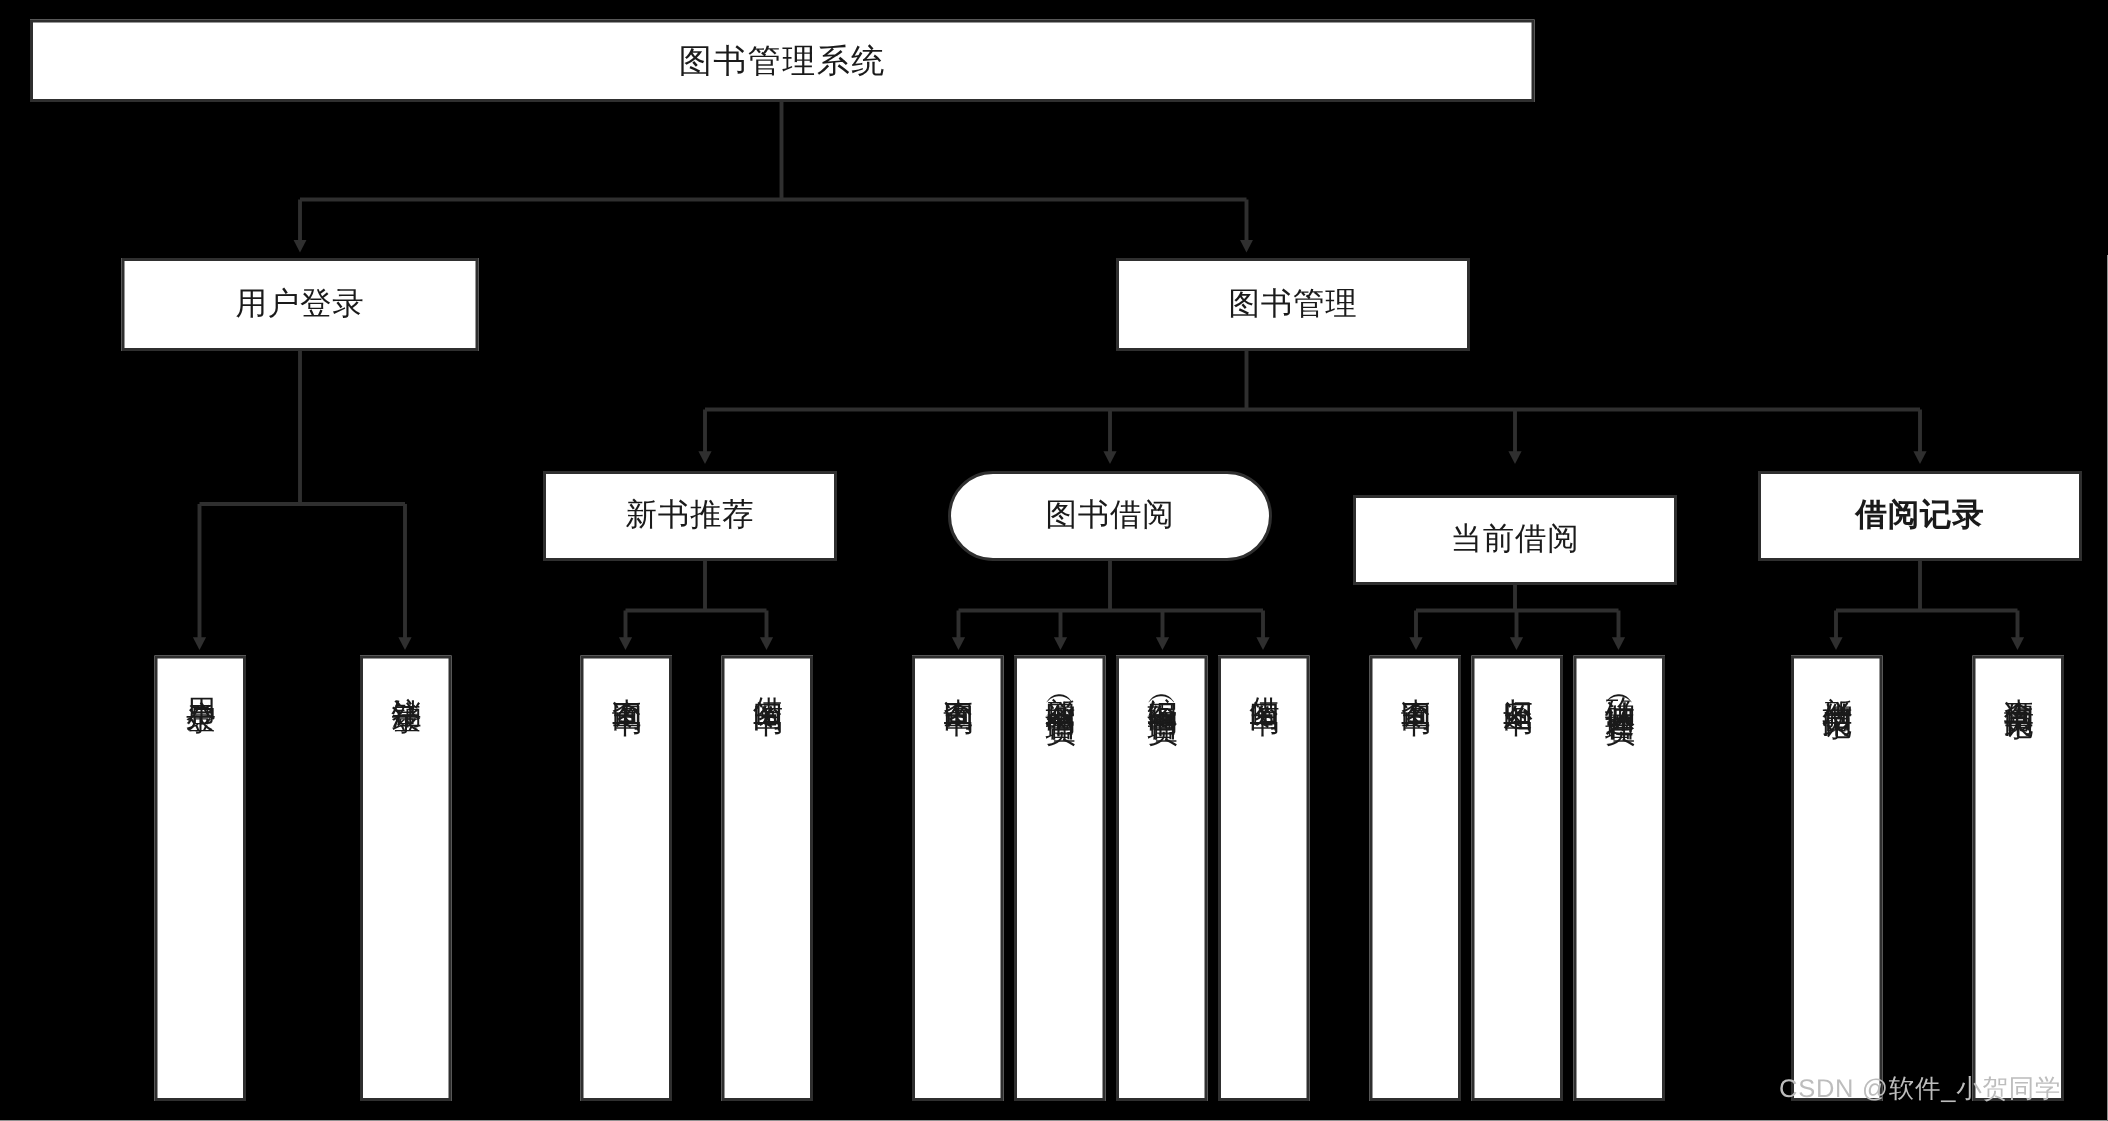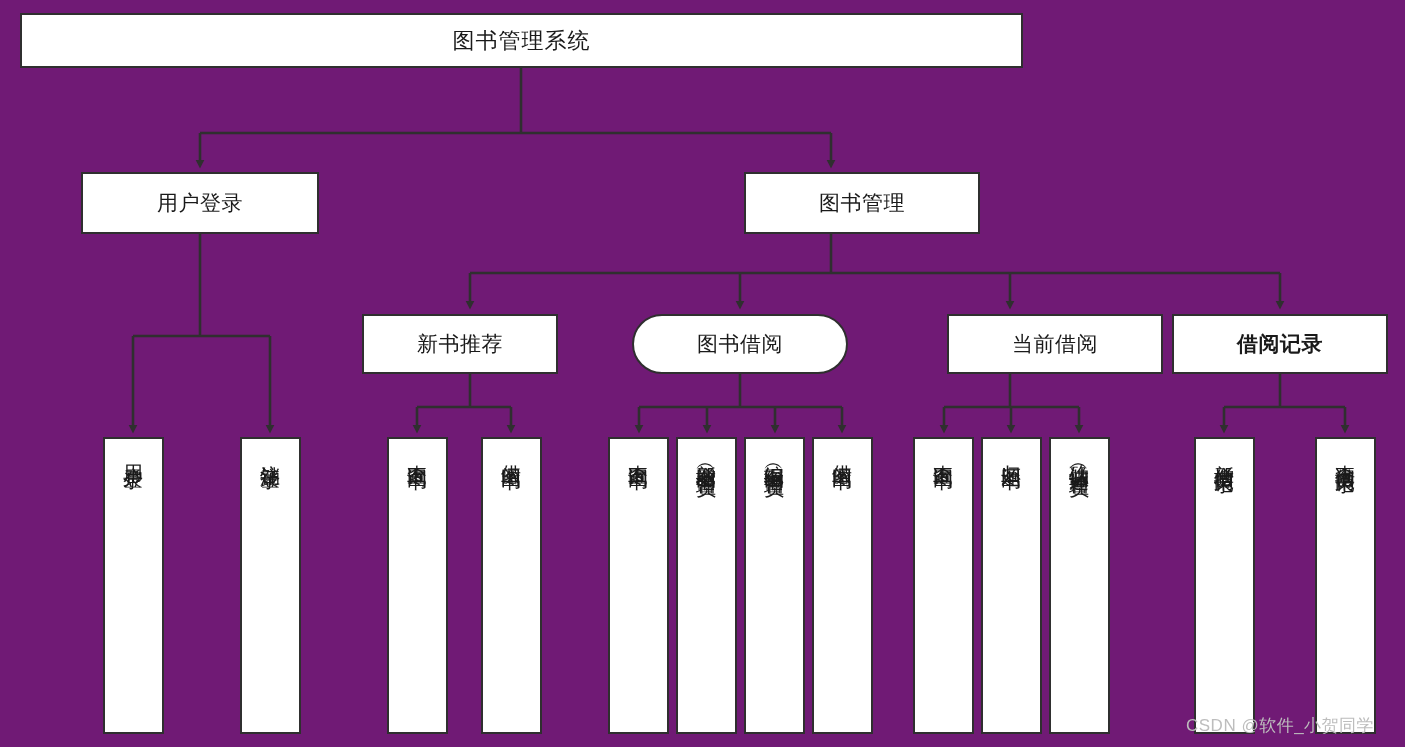--- a/index.html
+++ b/index.html
@@ -8,21 +8,21 @@
     padding: 0;
     background: #ffffff;
   }
   body {
     font-family: "Liberation Sans", "DejaVu Sans", sans-serif;
   }
   #diagram-root {
     position: relative;
     width: 1405px;
     height: 747px;
-    background: #701a75;
+    background: #000000;
     overflow: hidden;
   }
   #diagram-svg {
     position: absolute;
     left: 0;
     top: 0;
     width: 1405px;
     height: 747px;
   }
   .node {
@@ -142,21 +142,21 @@
   <div class="node horizontal" style="left:744px; top:172px; width:236px; height:62px;">
     <span class="node-label">图书管理</span>
   </div>
 
   <div class="node horizontal" style="left:362px; top:314px; width:196px; height:60px;">
     <span class="node-label">新书推荐</span>
   </div>
   <div class="node horizontal" style="left:632px; top:314px; width:216px; height:60px;border-radius:30px;">
     <span class="node-label">图书借阅</span>
   </div>
-  <div class="node horizontal" style="left:902px; top:314px; width:216px; height:60px;margin-left:45px;">
+  <div class="node horizontal" style="left:902px; top:330px; width:216px; height:60px;">
     <span class="node-label">当前借阅</span>
   </div>
   <div class="node horizontal" style="left:1172px; top:314px; width:216px; height:60px;font-weight:bold;">
     <span class="node-label">借阅记录</span>
   </div>
 
   <div class="node vertical leaf-tall" style="left:103px; top:437px; width:61px; height:297px;">
     <span class="node-label">用户登录</span>
   </div>
   <div class="node vertical leaf-tall" style="left:240px; top:437px; width:61px; height:297px;">

